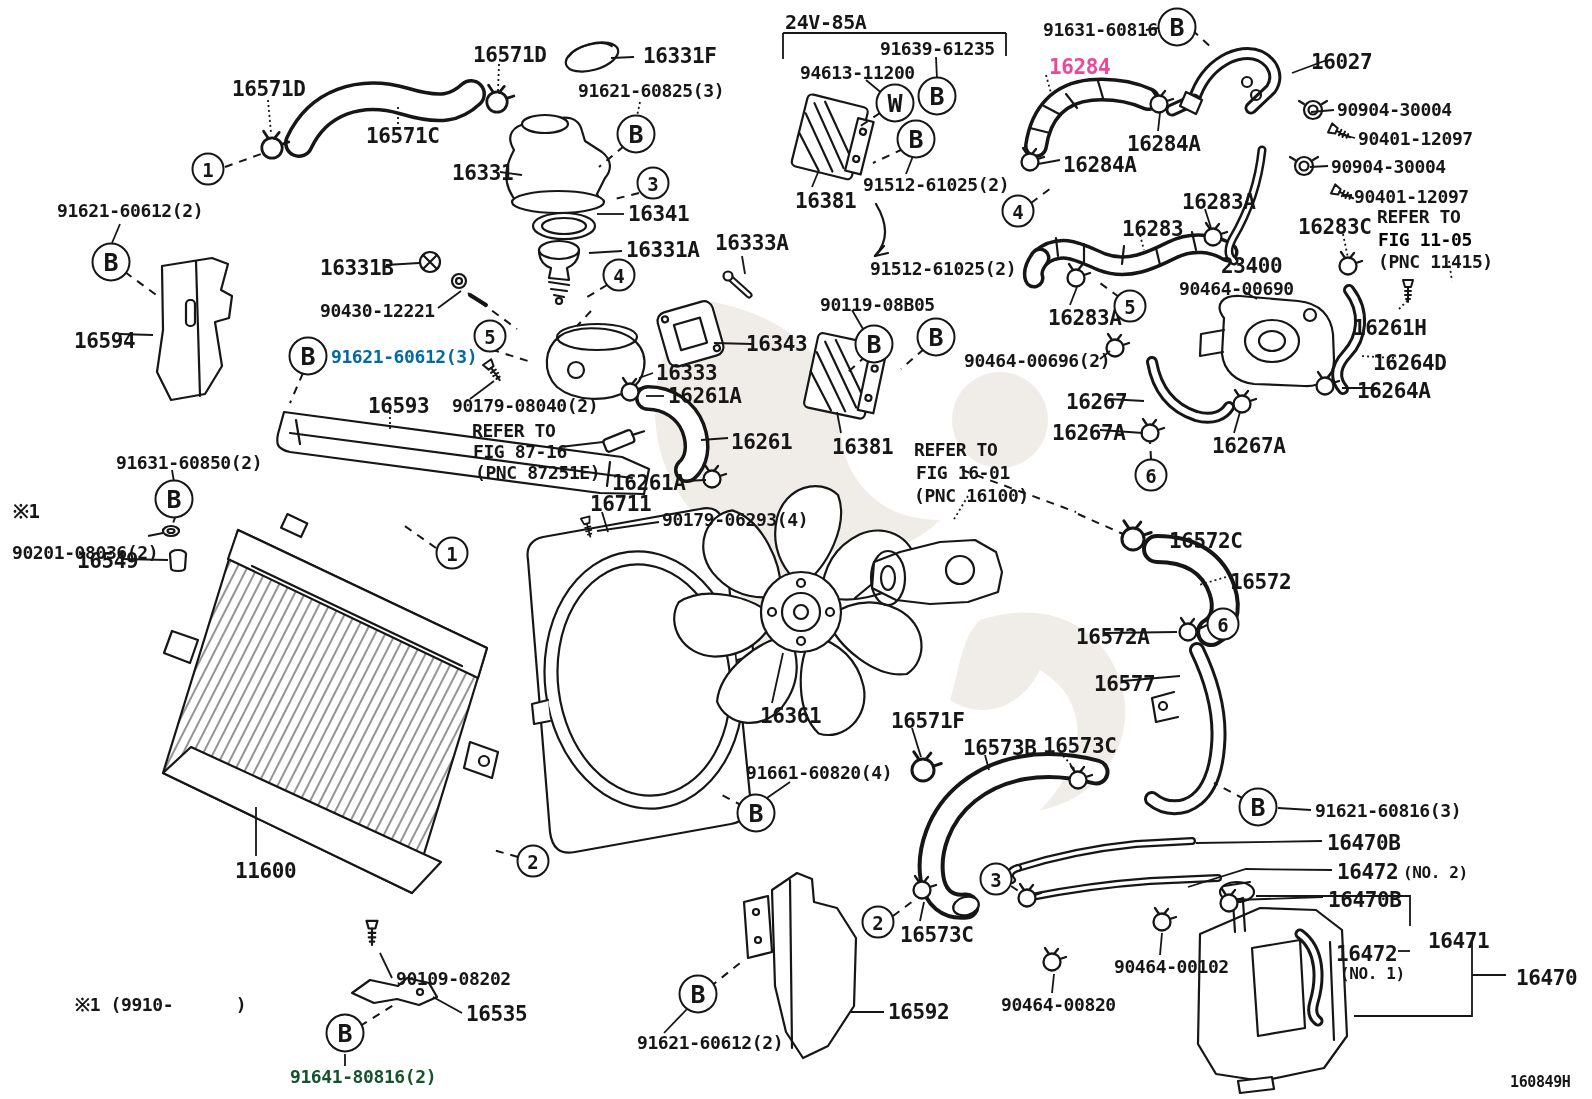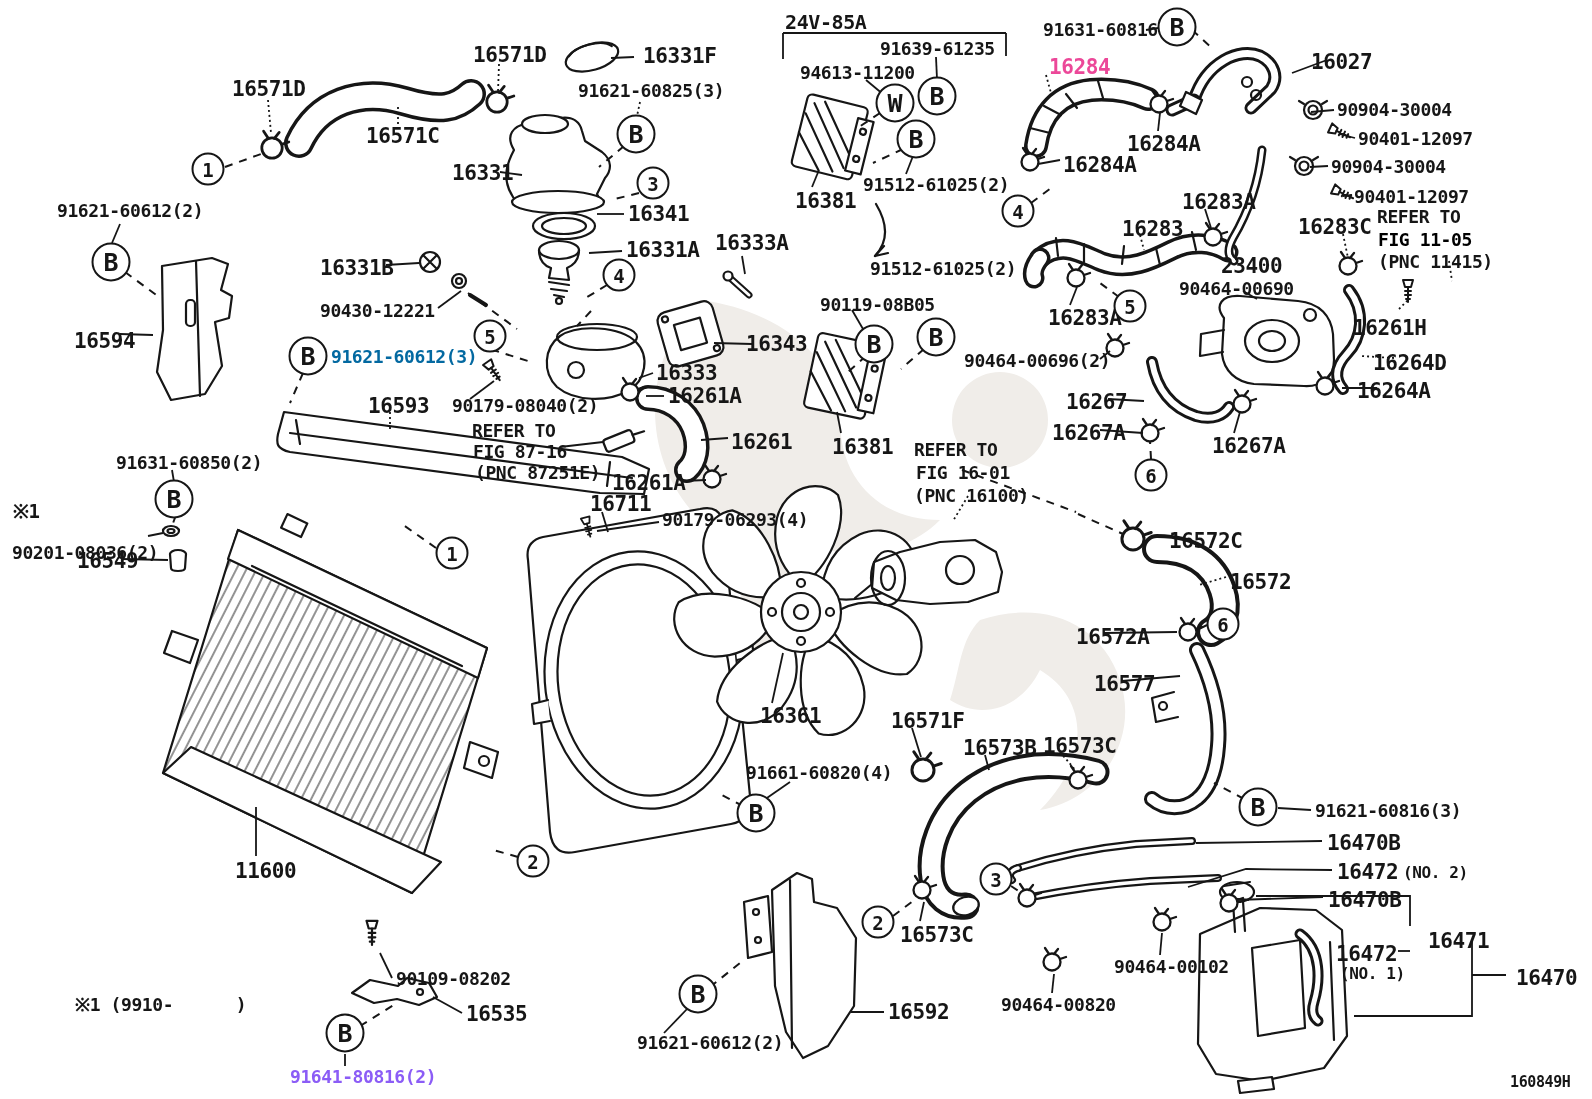--- a/index.html
+++ b/index.html
@@ -526,21 +526,21 @@
       <div class="lbl" style="left: 1336px; top: 943px; font-size: 21px; color: rgb(22, 22, 22);">16472</div>
       <div class="lbl" style="left: 1340px; top: 966px; font-size: 16px; color: rgb(22, 22, 22);">(NO. 1)</div>
       <div class="lbl" style="left: 1516px; top: 967px; font-size: 21px; color: rgb(22, 22, 22);">16470</div>
       <div class="lbl" style="left: 1114px; top: 958px; font-size: 18px; color: rgb(22, 22, 22);">90464-00102</div>
       <div class="lbl" style="left: 1001px; top: 996px; font-size: 18px; color: rgb(22, 22, 22);">90464-00820</div>
       <div class="lbl" style="left: 900px; top: 924px; font-size: 21px; color: rgb(22, 22, 22);">16573C</div>
       <div class="lbl" style="left: 235px; top: 860px; font-size: 21px; color: rgb(22, 22, 22);">11600</div>
       <div class="lbl" style="left: 75px; top: 996px; font-size: 18px; color: rgb(22, 22, 22);">※1 (9910-      )</div>
       <div class="lbl" style="left: 396px; top: 970px; font-size: 18px; color: rgb(22, 22, 22);">90109-08202</div>
       <div class="lbl" style="left: 466px; top: 1003px; font-size: 21px; color: rgb(22, 22, 22);">16535</div>
-      <div class="lbl" style="left: 290px; top: 1068px; font-size: 18px; color: #8b5cf6;">91641-80816(2)</div>
+      <div class="lbl" style="left: 290px; top: 1068px; font-size: 18px; color: #14532d;">91641-80816(2)</div>
       <div class="lbl" style="left: 637px; top: 1034px; font-size: 18px; color: rgb(22, 22, 22);">91621-60612(2)</div>
       <div class="lbl" style="left: 888px; top: 1001px; font-size: 21px; color: rgb(22, 22, 22);">16592</div>
       <div class="lbl" style="left: 1510px; top: 1075px; font-size: 15px; color: rgb(22, 22, 22);">160849H</div>
     </div>
 <div>
       <div class="co co-num" style="left: 208px; top: 169px;">1</div>
       <div class="co co-letter" style="left: 111px; top: 262px;">B</div>
       <div class="co co-letter" style="left: 636px; top: 134px;">B</div>
       <div class="co co-num" style="left: 653px; top: 183px;">3</div>
       <div class="co co-num" style="left: 619px; top: 275px;">4</div>

